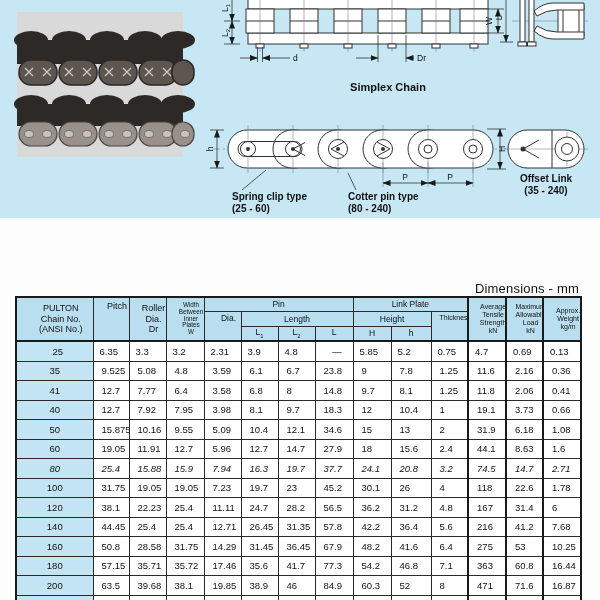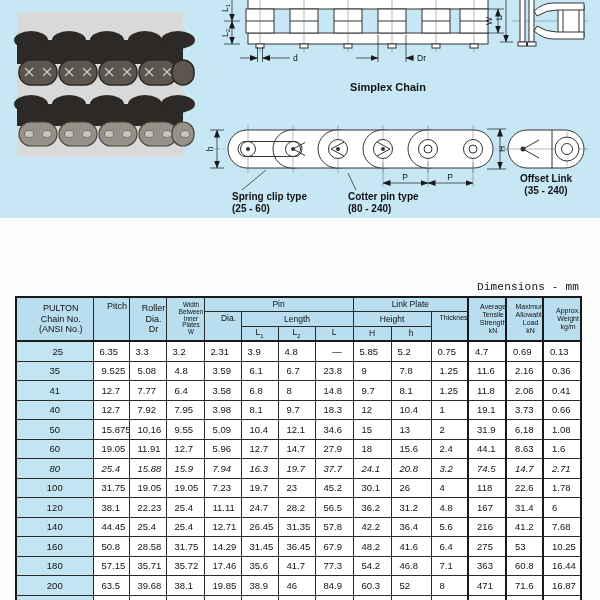--- a/index.html
+++ b/index.html
@@ -9,21 +9,21 @@
     font-family:"Liberation Sans", sans-serif;
     color:#111;
   }
   .blue-band {
     position:absolute; top:0; left:0; width:600px; height:218px;
     background:var(--band, #c7e7f5);
   }
   svg.diagrams { position:absolute; top:0; left:0; }
   .dimensions-note {
     position:absolute; top:281px; right:21px;
-    font-size:11px; letter-spacing:0.2px; color:#111;font-family:Liberation Mono, monospace;
+    font-size:13px; letter-spacing:0.2px; color:#111;
   }
   table.spec {
     position:absolute; top:296px; left:15px; width:565px;
     border-collapse:collapse; table-layout:fixed;
     border:2px solid #1a1a1a; background:#fff;
   }
   table.spec th, table.spec td { border:1px solid #2a2a2a; overflow:hidden; }
   thead th {
     background:var(--header_cell, #b9def0);
     font-weight:normal; padding:0; vertical-align:middle; text-align:center;

